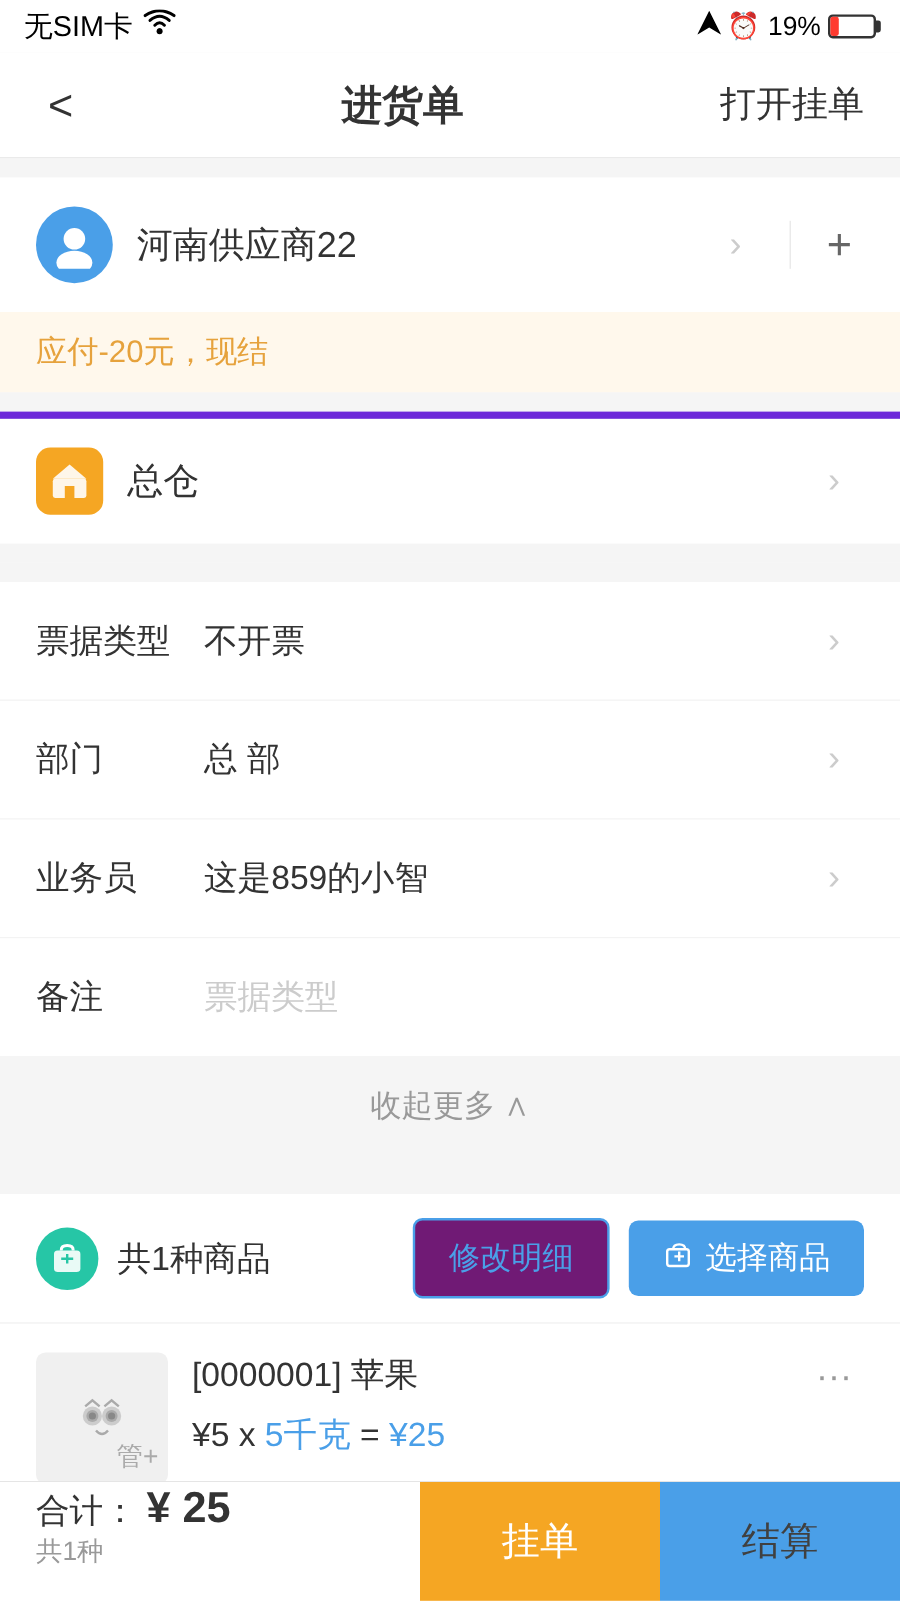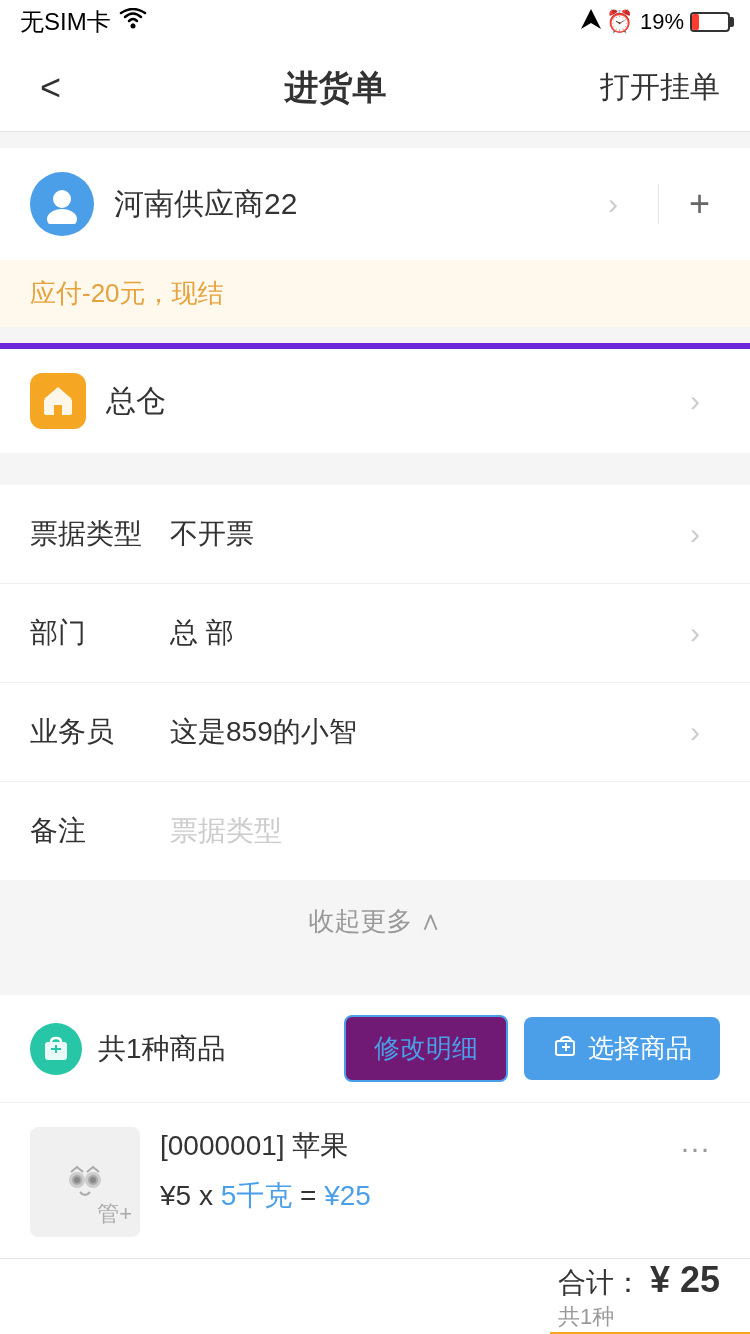--- a/index.html
+++ b/index.html
@@ -287,26 +287,25 @@
       color: #999;
       padding: 4px 10px;
     }
 
     
     .bottom-bar {
       position: fixed;
       bottom: 0;
       left: 0;
       width: 750px;
-      height: 76px;
-      display: flex;
-      align-items: flex-end;
+      height: 100px;
+      display: flex;
+      align-items: flex-start;
       background: #fff;
       border-top: 1px solid #e5e5e5;
-      flex-direction: column;
     }
     .total-section {
       flex: 1;
       padding: 0 30px;
       display: flex;
       flex-direction: column;
       justify-content: center;
     }
     .total-line {
       font-size: 28px;

